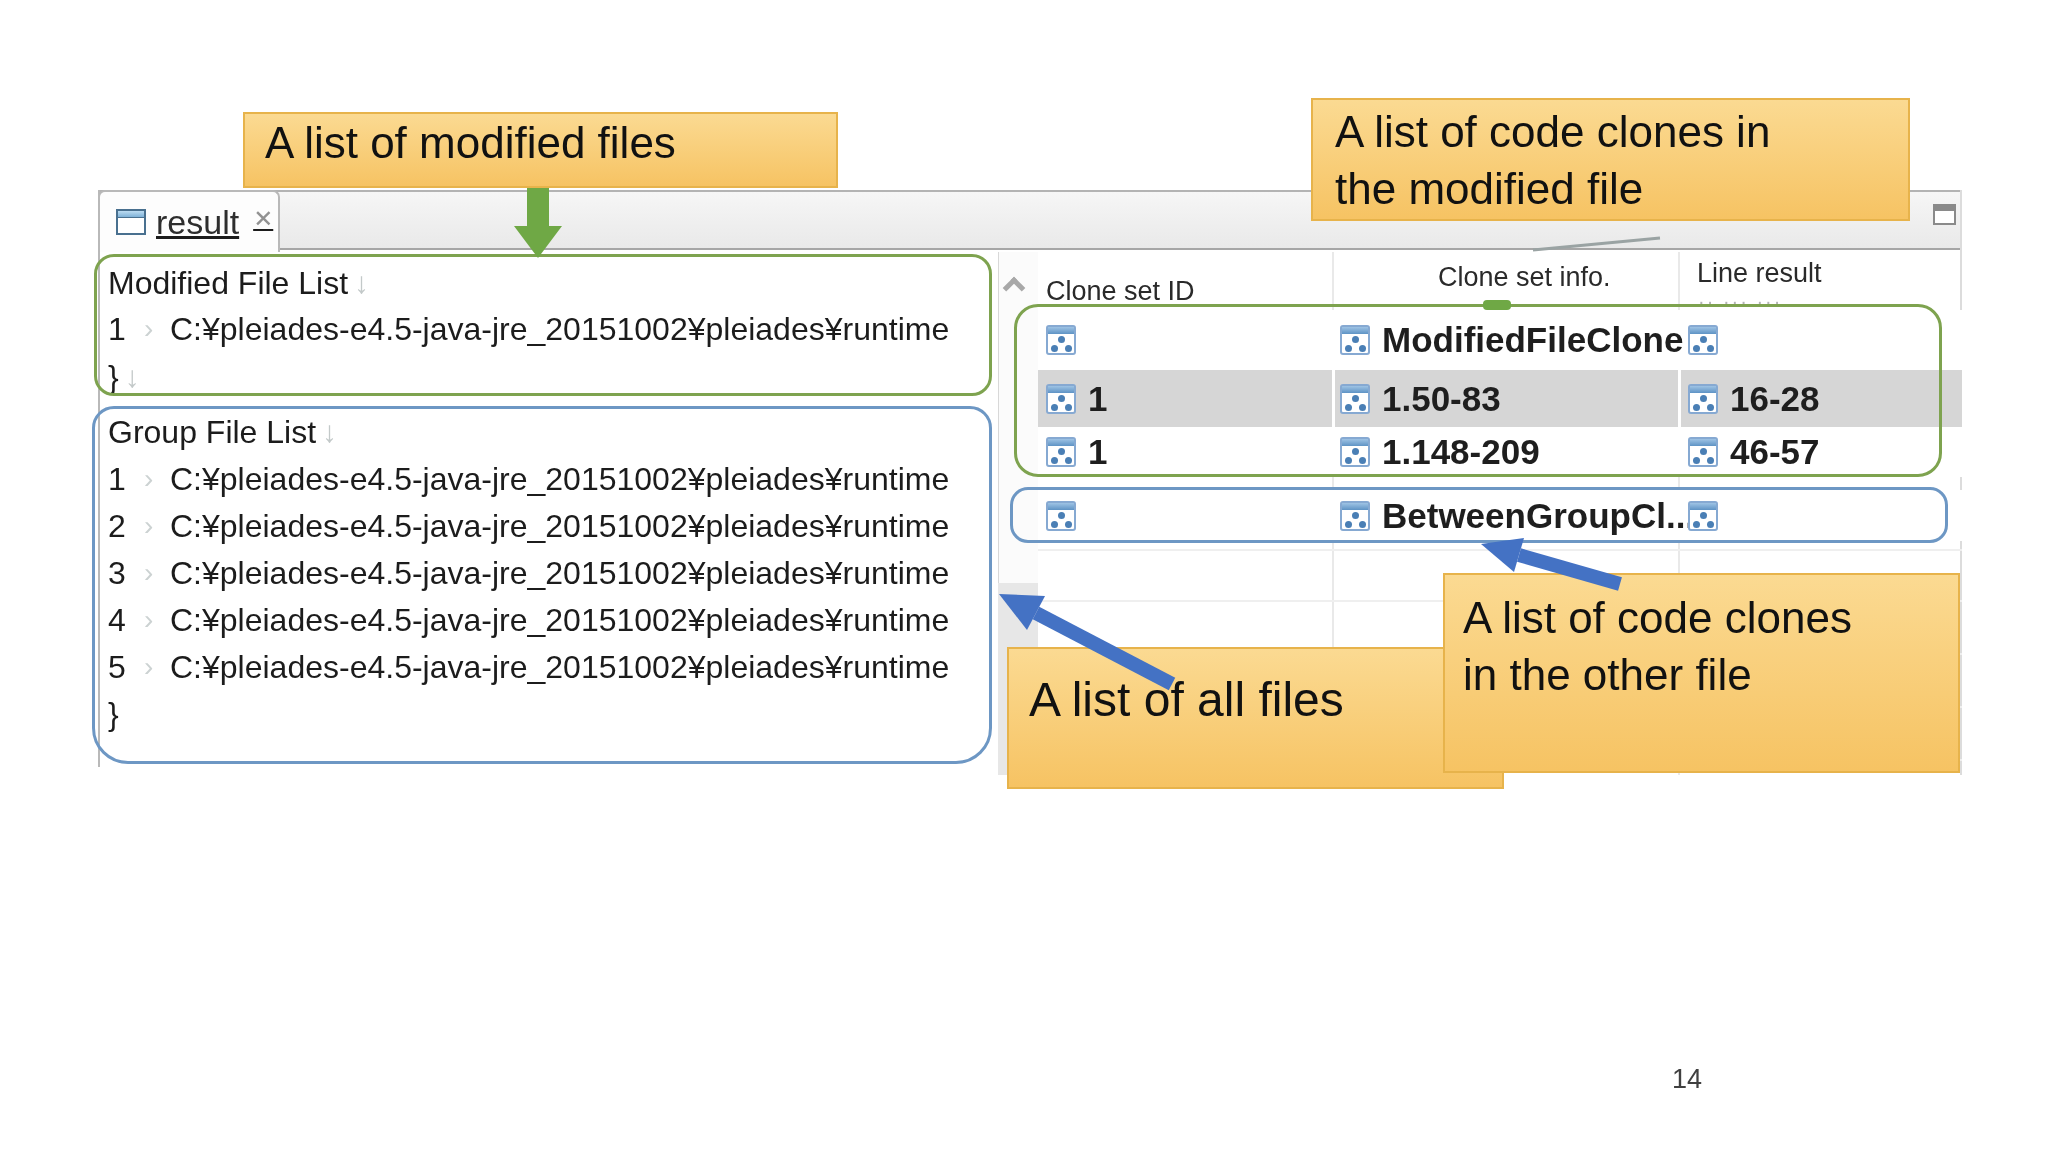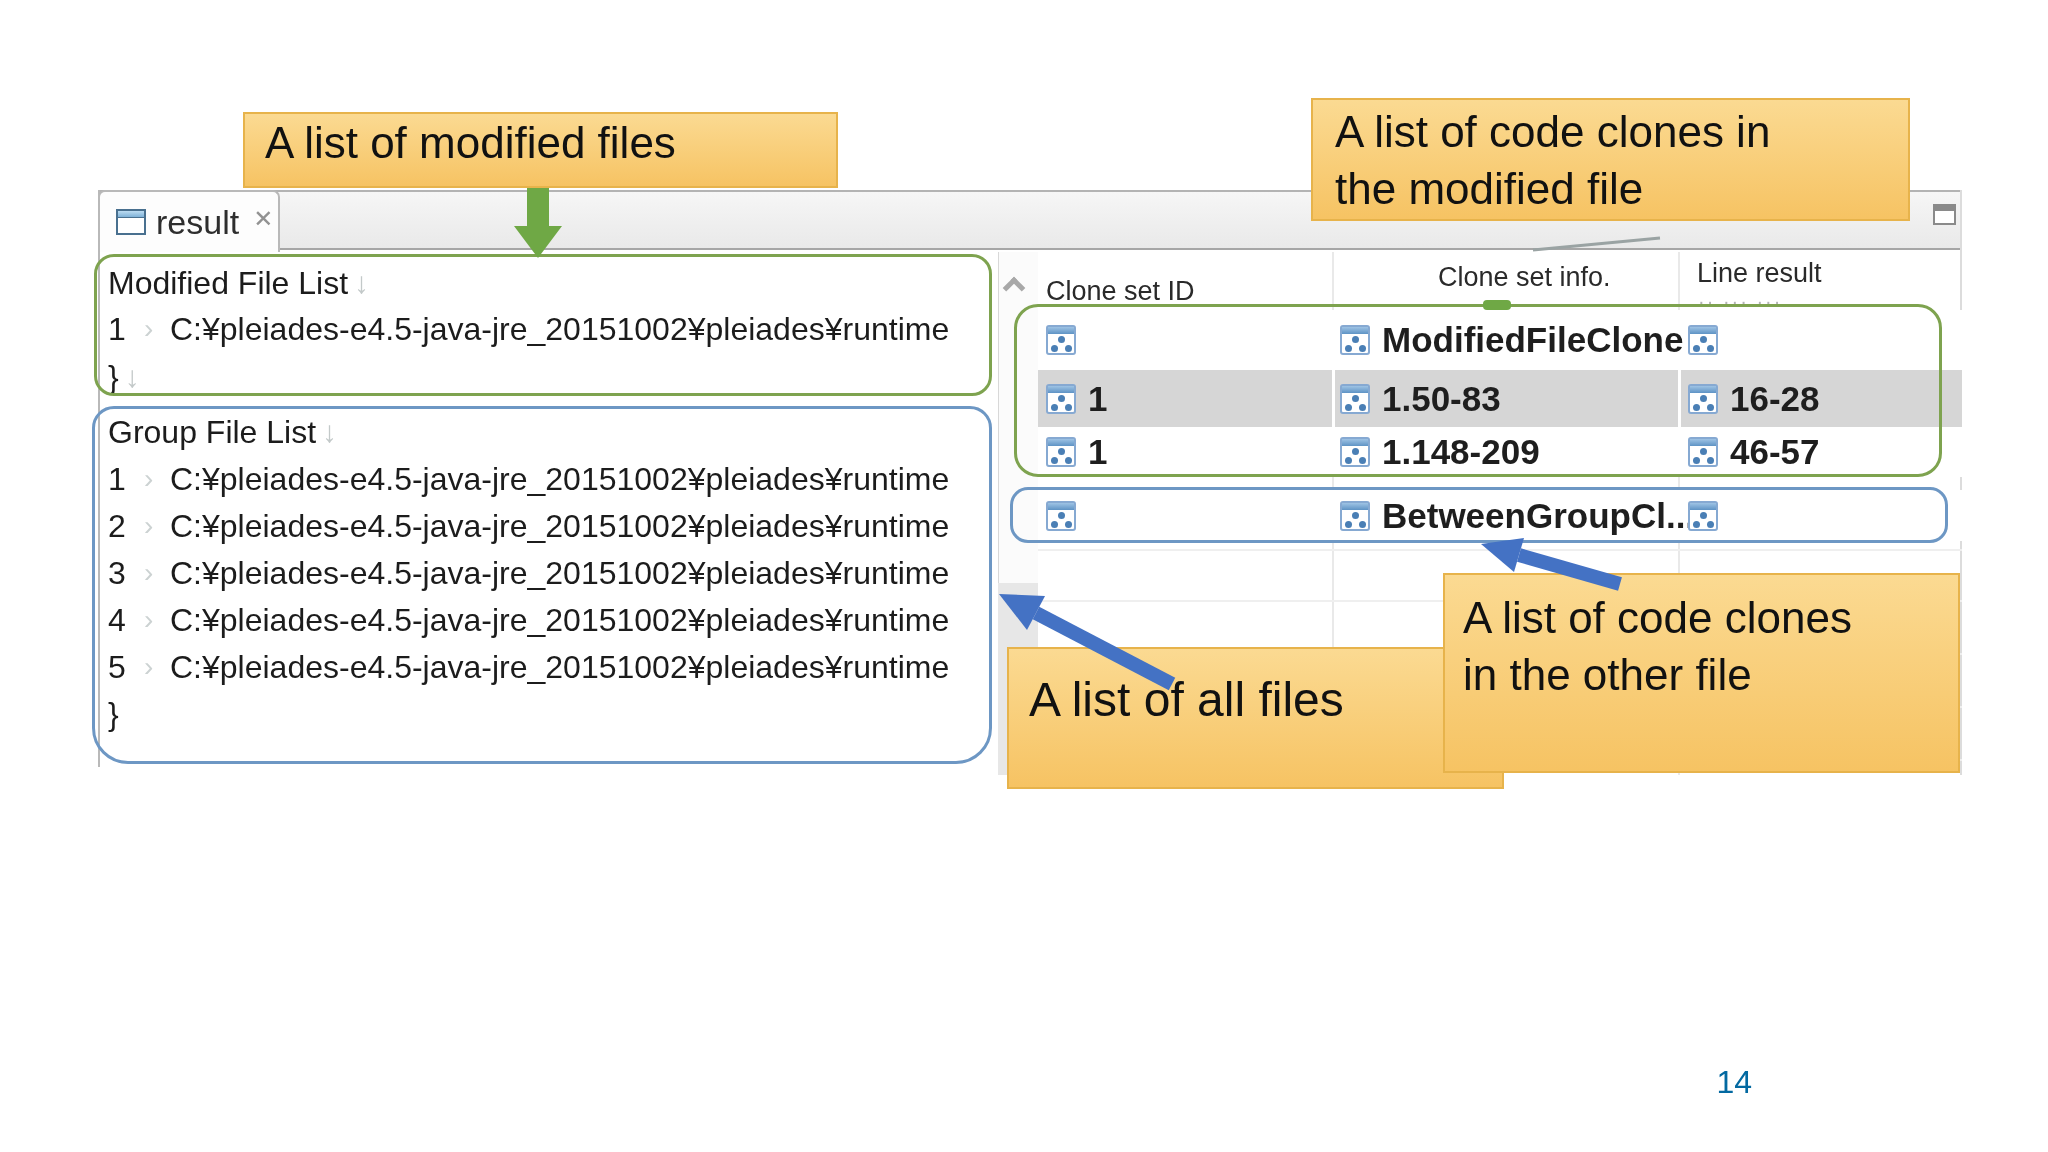--- a/index.html
+++ b/index.html
@@ -8,21 +8,21 @@
   .abs{position:absolute;box-sizing:border-box;}
 
   
   .tabbar{left:98px;top:190px;width:1864px;height:60px;
           background:linear-gradient(#f6f6f6,#e9e9e9);
           border-top:2px solid #b3b3b3;border-bottom:2px solid #a6a6a6;z-index:1;}
   .win-left-border{left:98px;top:190px;width:2px;height:577px;background:#b9b9b9;z-index:1;}
   .win-right-border{left:1960px;top:190px;width:2px;height:585px;background:#dcdcdc;z-index:1;}
   .tab{left:98px;top:190px;width:182px;height:62px;background:#fdfdfd;
        border:2px solid #b9b9b9;border-bottom:none;border-radius:7px 7px 0 0;z-index:2;
-       display:flex;align-items:center;padding-left:16px;}
+       display:flex;align-items:center;padding-left:16px;text-decoration:underline;}
   .tab-label{font-size:34px;color:#2e2e2e;margin-left:10px;}
   .tab-close{font-size:24px;color:#929292;margin-left:14px;margin-top:-6px;}
   .tab-icon{position:relative;width:26px;height:22px;border:2px solid #49708f;background:#fff;flex:none;}
   .tab-icon::before{content:"";position:absolute;left:0;top:0;right:0;height:6px;
        background:linear-gradient(#bcdcf2,#7fb2d8);border-bottom:1px solid #49708f;}
   .restore{left:1933px;top:204px;width:23px;height:21px;border:2px solid #8a8a8a;background:#fff;z-index:2;}
   .restore::before{content:"";position:absolute;left:0;top:0;right:0;height:5px;background:#8a8a8a;}
 
   
   .left-pane{left:100px;top:252px;width:896px;height:516px;background:#fff;overflow:hidden;z-index:1;}
@@ -59,21 +59,21 @@
   
   .g-rect{border:3px solid #7ea34f;border-radius:20px;z-index:10;background:transparent;}
   .b-rect{border:3px solid #6d97c4;z-index:10;background:transparent;}
   .notch{left:1483px;top:300px;width:28px;height:10px;background:#6fa845;border-radius:4px;z-index:11;}
 
   
   .callout{background:linear-gradient(180deg,#fbda92,#f6c363);border:2px solid #e7b34b;
            z-index:20;color:#111;display:flex;flex-direction:column;}
   .callout .t{line-height:57px;white-space:nowrap;}
 
-  .pagenum{left:1672px;top:1064px;width:80px;text-align:right;font-size:32px;color:#0369a1;z-index:5;}
+  .pagenum{left:1672px;top:1064px;width:80px;text-align:left;font-size:27px;color:#404040;z-index:5;}
 
   svg.overlay{position:absolute;left:0;top:0;width:2048px;height:1152px;z-index:30;pointer-events:none;}
 </style>
 </head>
 <body>
 
 <div id="slide">
 
   <div class="abs tabbar"></div>
   <div class="abs win-left-border"></div>

